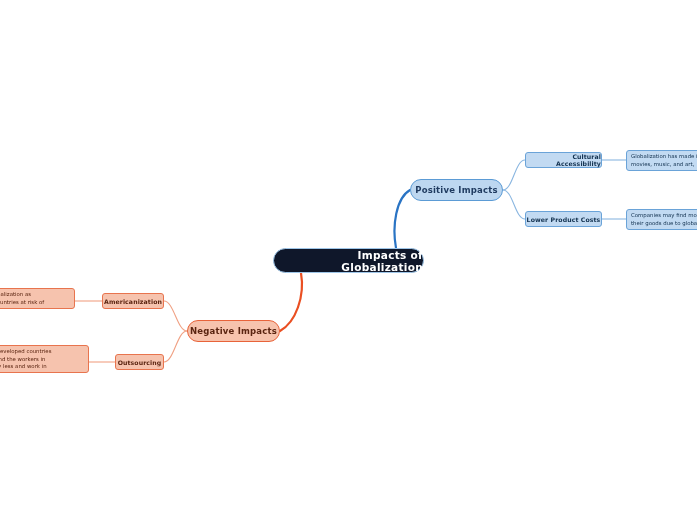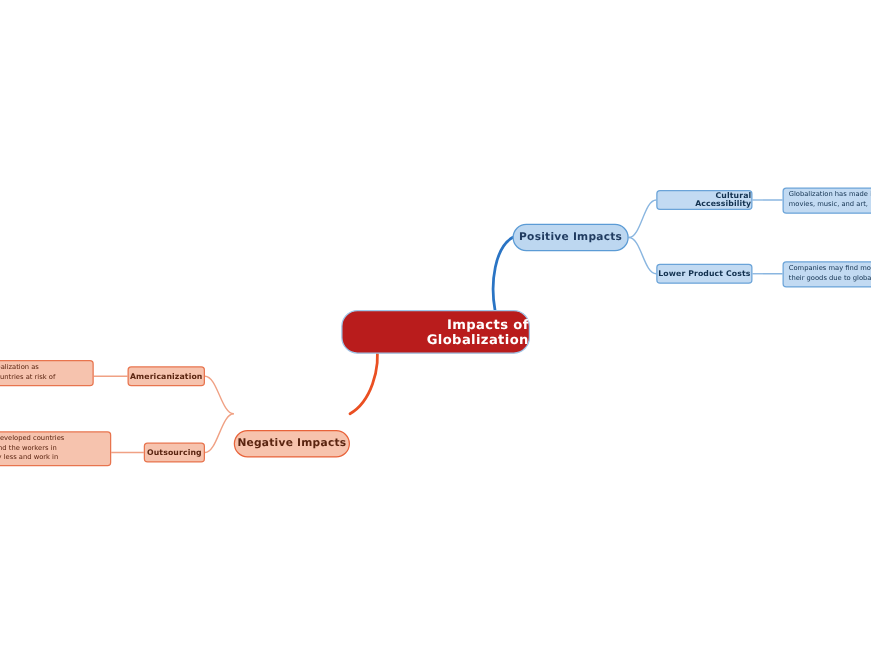--- a/index.html
+++ b/index.html
@@ -36,22 +36,22 @@
     align-items: center;
     justify-content: center;
     text-align: right;
   }
 
   
   .node-root {
     left: 273px;
     top: 248px;
     width: 151px;
-    height: 35px;
-    background: #b91c1c;
+    height: 25px;
+    background: #0f172a;
     border: 1.5px solid #9fc6e8;
     border-radius: 13px;
     color: #ffffff;
     font-size: 10.5px;
     font-weight: bold;
     letter-spacing: 0.3px;
   }
 
   
   .node-l1 {
@@ -69,21 +69,20 @@
     border: 1.5px solid #5b9bd5;
     color: #1f3a5f;
   }
   .node-l1.neg {
     left: 187px;
     top: 320px;
     width: 93px;
     background: #f7c3ad;
     border: 1.5px solid #e8633a;
     color: #5a2410;
-    margin-top: 24px;
   }
 
   
   .node-l2 {
     height: 16px;
     border-radius: 3px;
     font-size: 6.2px;
     font-weight: bold;
     letter-spacing: 0.1px;
   }

